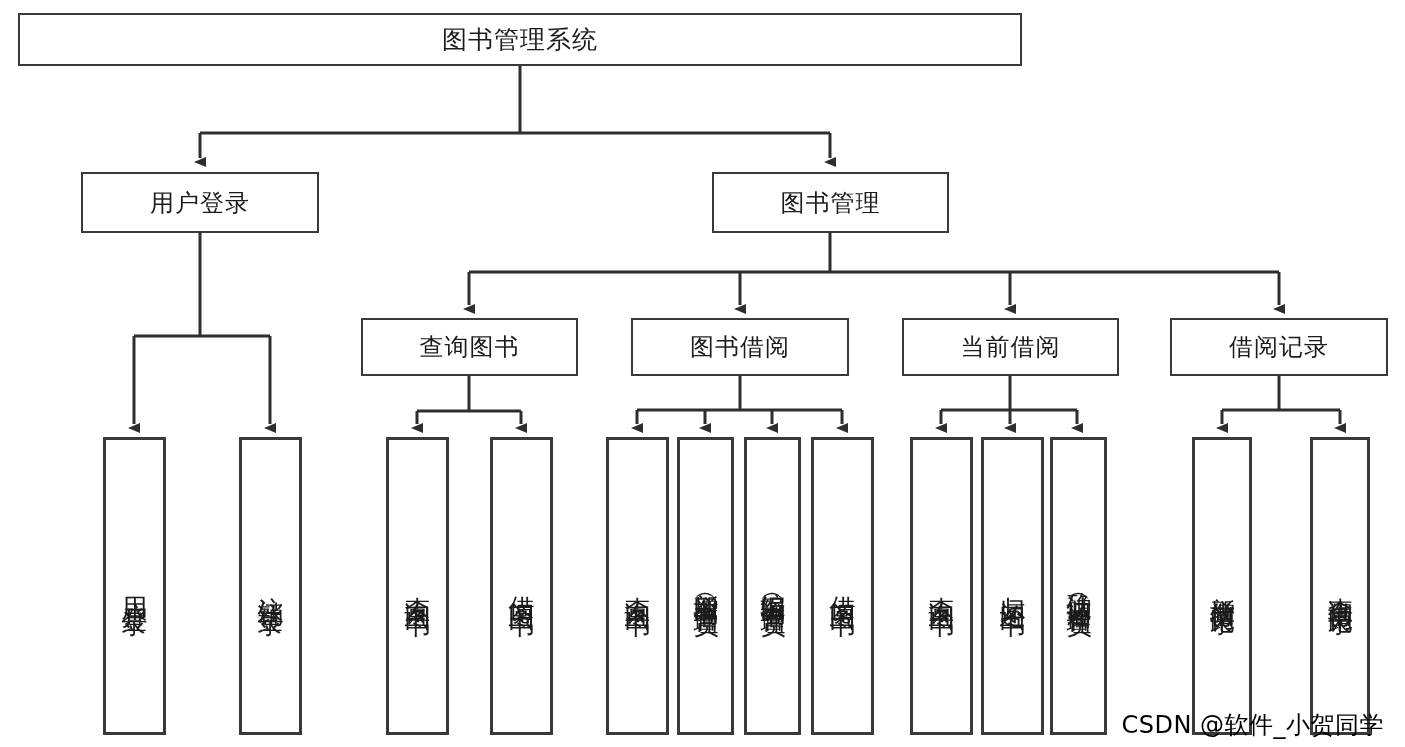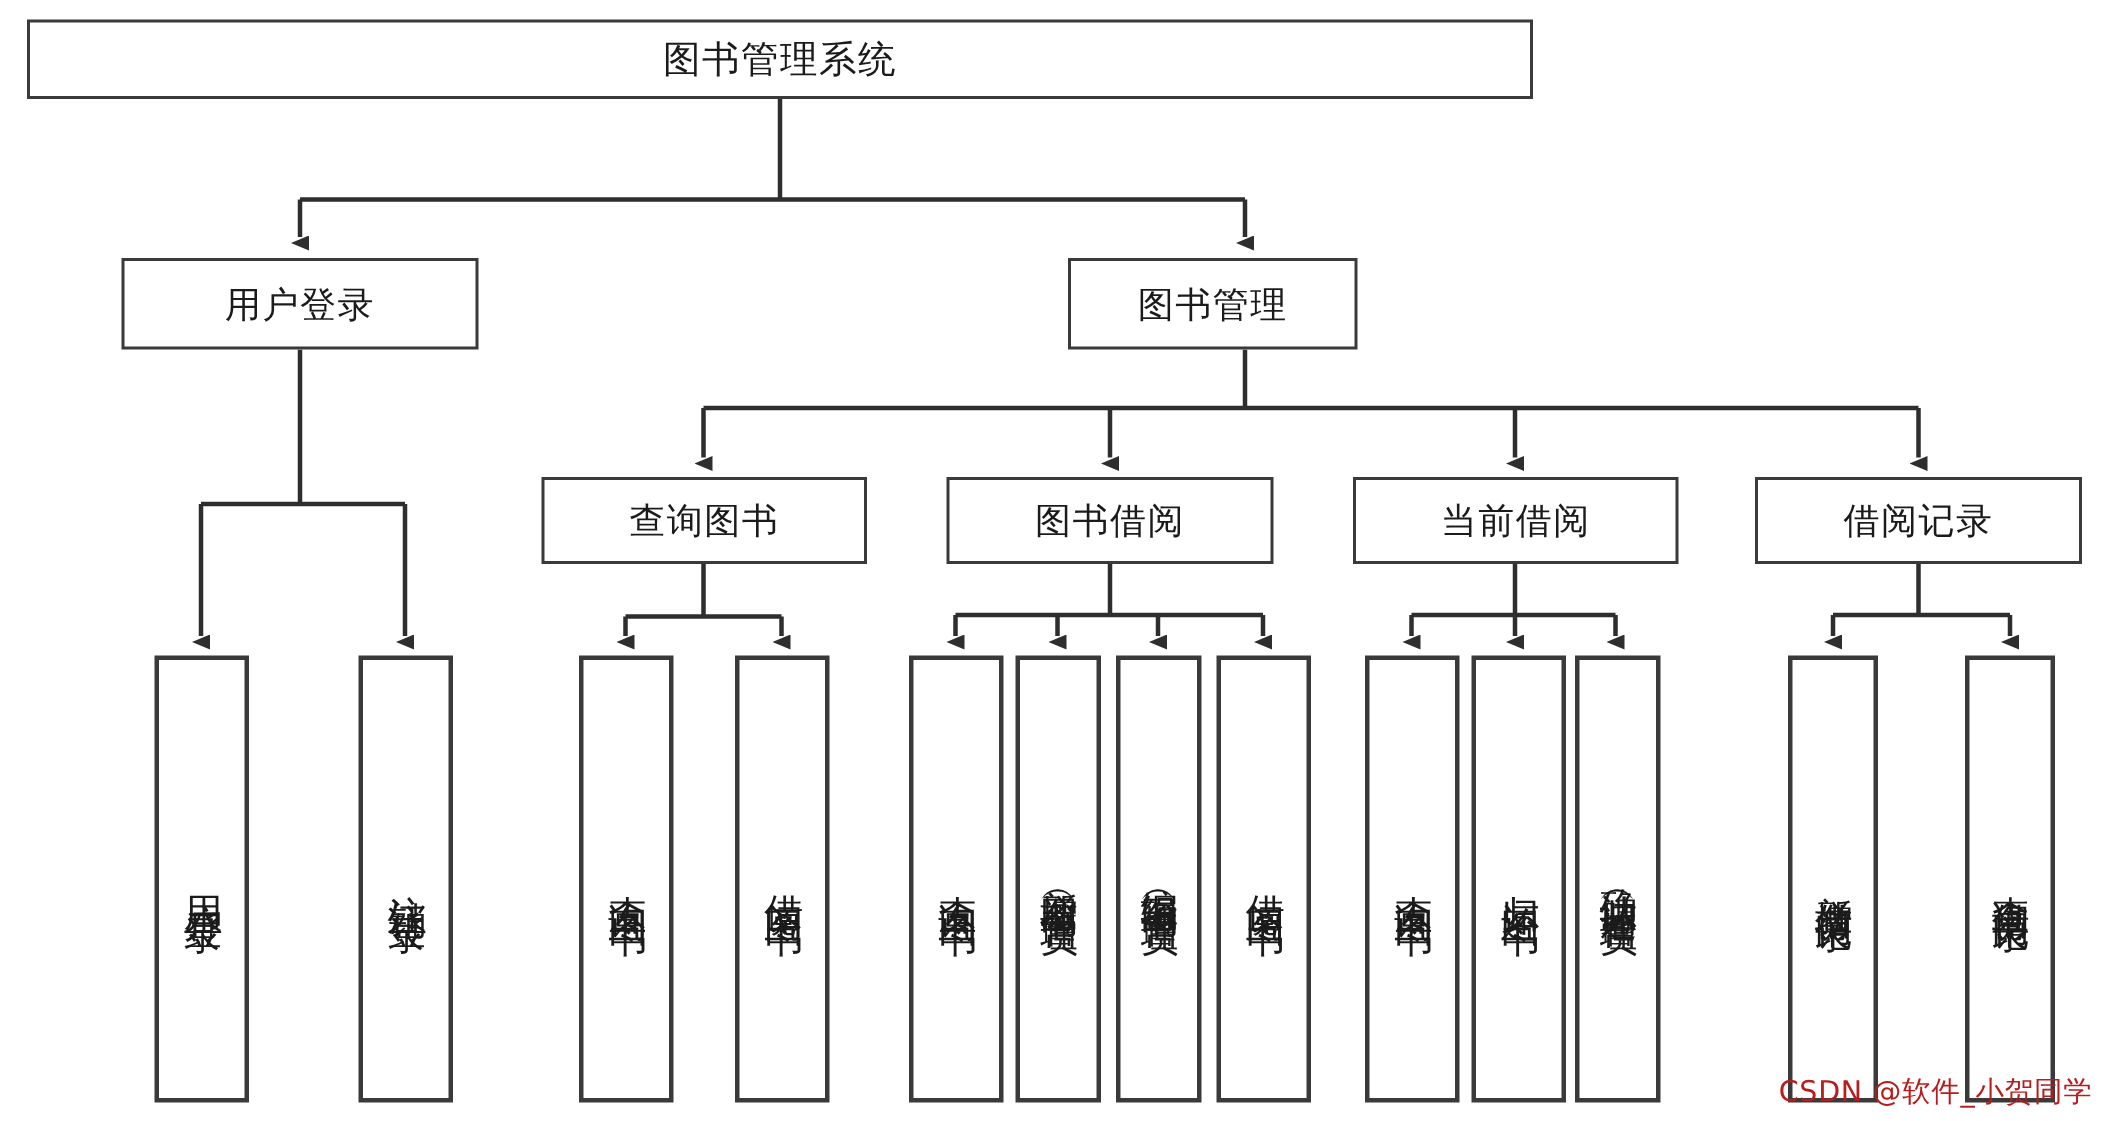--- a/index.html
+++ b/index.html
@@ -51,24 +51,24 @@
     line-height:1.12;
     letter-spacing:5px;
     white-space:normal;
   }
   .node.leaf.narrow .node-label{
     font-size:25px;
     letter-spacing:3px;
   }
   .watermark{
     position:absolute;
-    right:10px;
+    right:21px;
     bottom:6px;
-    font-size:19px;
-    color:#b91c1c;
+    font-size:24px;
+    color:#000000;
     letter-spacing:0.5px;
     white-space:nowrap;
     user-select:none;
   }
 </style>
 </head>
 <body>
 
 <div id="diagram-root">
 
@@ -122,21 +122,21 @@
     </g>
   </svg>
 
   <div class="node root" style="left:18px; top:13px; width:1004px; height:53px;">
     <span class="node-label">图书管理系统</span>
   </div>
 
   <div class="node level2" style="left:81px; top:172px; width:238px; height:61px;">
     <span class="node-label">用户登录</span>
   </div>
-  <div class="node level2" style="left:712px; top:172px; width:193px; height:61px;">
+  <div class="node level2" style="left:712px; top:172px; width:237px; height:61px;">
     <span class="node-label">图书管理</span>
   </div>
 
   <div class="node level3" style="left:361px; top:318px; width:217px; height:58px;">
     <span class="node-label">查询图书</span>
   </div>
   <div class="node level3" style="left:902px; top:318px; width:217px; height:58px;">
     <span class="node-label">当前借阅</span>
   </div>
   <div class="node level3" style="left:631px; top:318px; width:218px; height:58px;">

